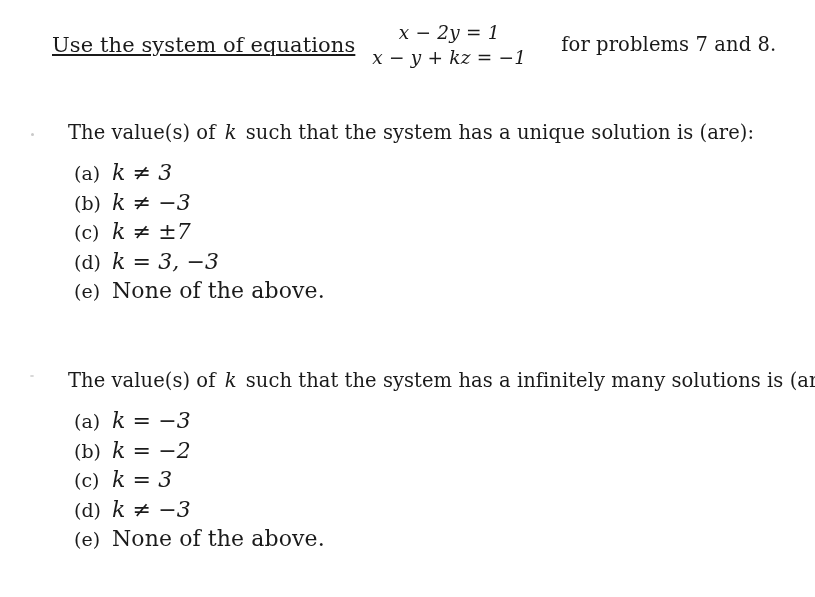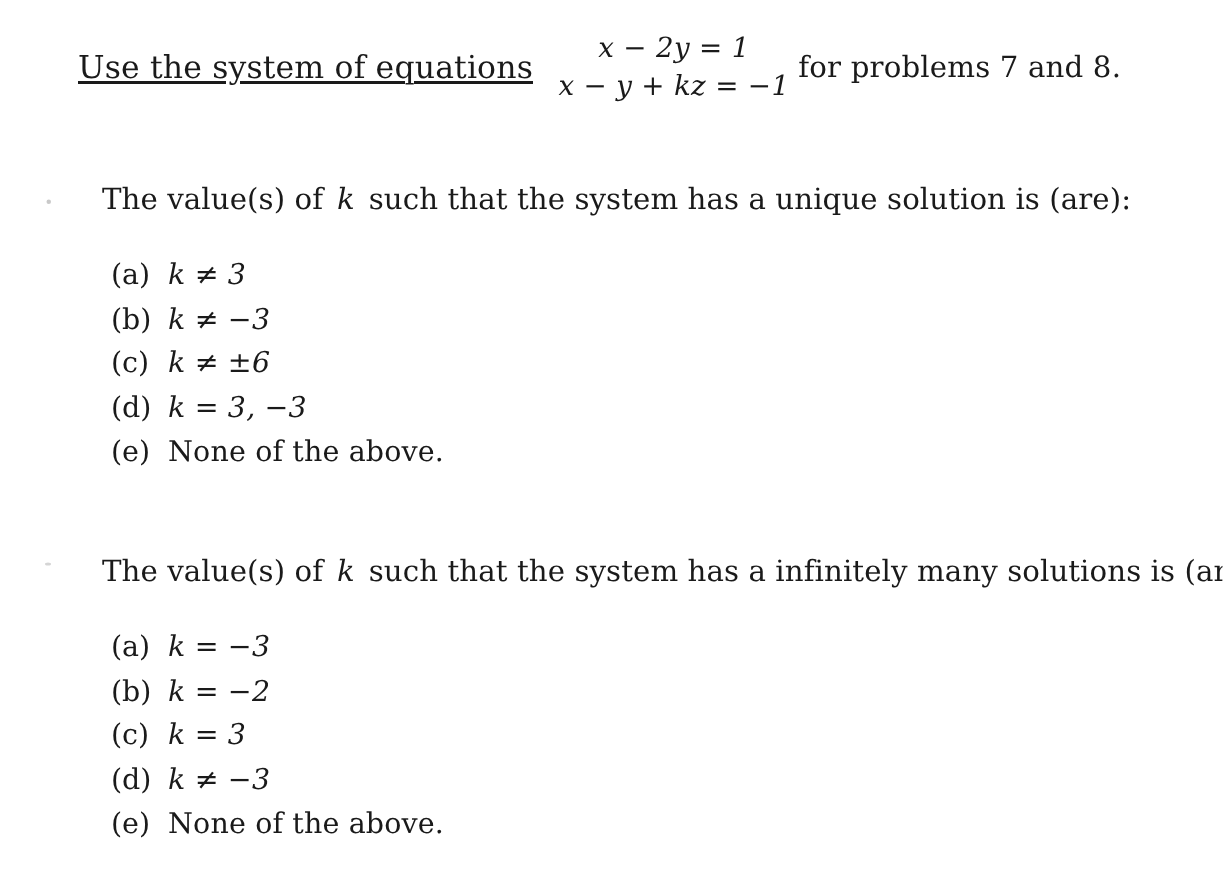--- a/index.html
+++ b/index.html
@@ -37,21 +37,21 @@
     line-height: 1;
     white-space: nowrap;
     letter-spacing: 0.1px;
     text-decoration: underline;
   }
   .system {
     display: flex;
     flex-direction: column;
     align-items: center;
     margin-left: 17px;
-    margin-right: 6px;
+    margin-right: 35px;
   }
   .system .eq {
     font-family: "DejaVu Serif", "Liberation Serif", serif;
     font-style: italic;
     font-size: 18.5px;
     line-height: 25px;
     white-space: nowrap;
     letter-spacing: 0.2px;
   }
   .intro-tail {
@@ -93,23 +93,22 @@
     height: 29.5px;
     white-space: nowrap;
     padding-left: 6px;
   }
   .option-label {
     font-size: 19px;
     width: 38px;
     flex: 0 0 38px;
   }
   .option-text {
-    font-size: 19px;
+    font-size: 22px;
     letter-spacing: 0.1px;
-    margin-top: 12px;
   }
   .option-text.math {
     font-style: italic;
   }
 
   
   .speck {
     position: absolute;
     background: #c9c9c9;
     border-radius: 50%;
@@ -147,21 +146,21 @@
       <li class="option">
         <span class="option-label">(a)</span>
         <span class="option-text math">k ≠ 3</span>
       </li>
       <li class="option">
         <span class="option-label">(b)</span>
         <span class="option-text math">k ≠ −3</span>
       </li>
       <li class="option">
         <span class="option-label">(c)</span>
-        <span class="option-text math">k ≠ ±6</span>
+        <span class="option-text math">k ≠ ±7</span>
       </li>
       <li class="option">
         <span class="option-label">(d)</span>
         <span class="option-text math">k = 3,  −3</span>
       </li>
       <li class="option">
         <span class="option-label">(e)</span>
         <span class="option-text">None of the above.</span>
       </li>
     </ul>

